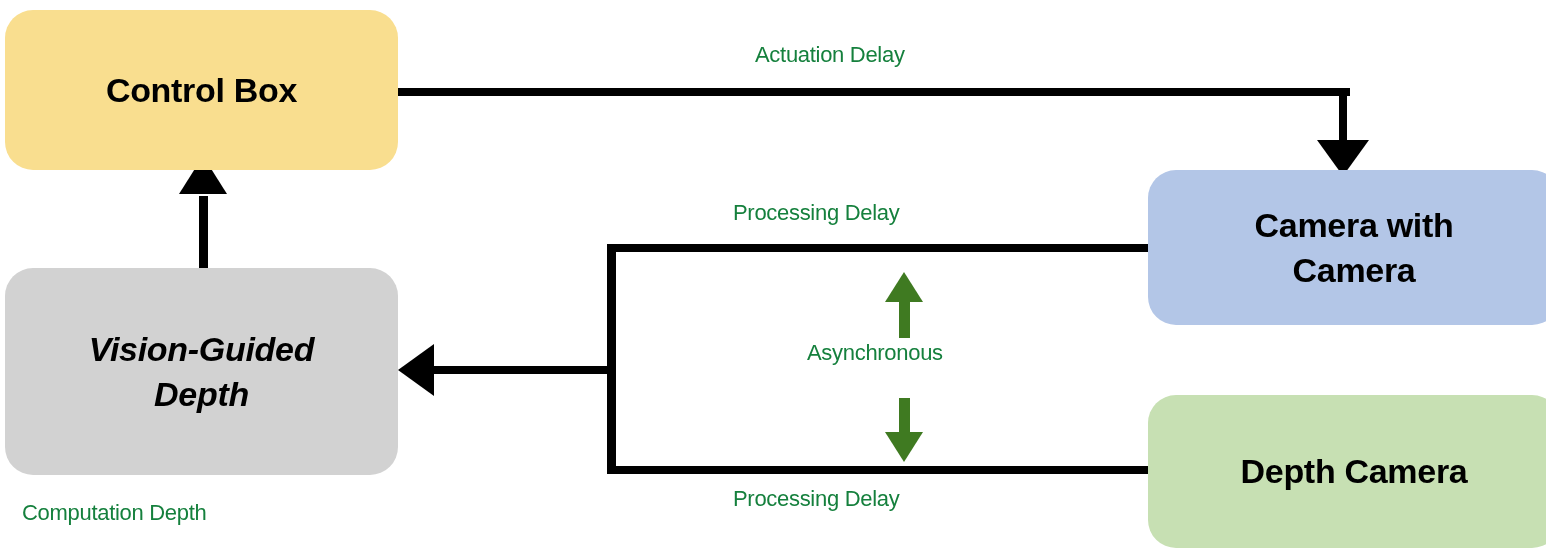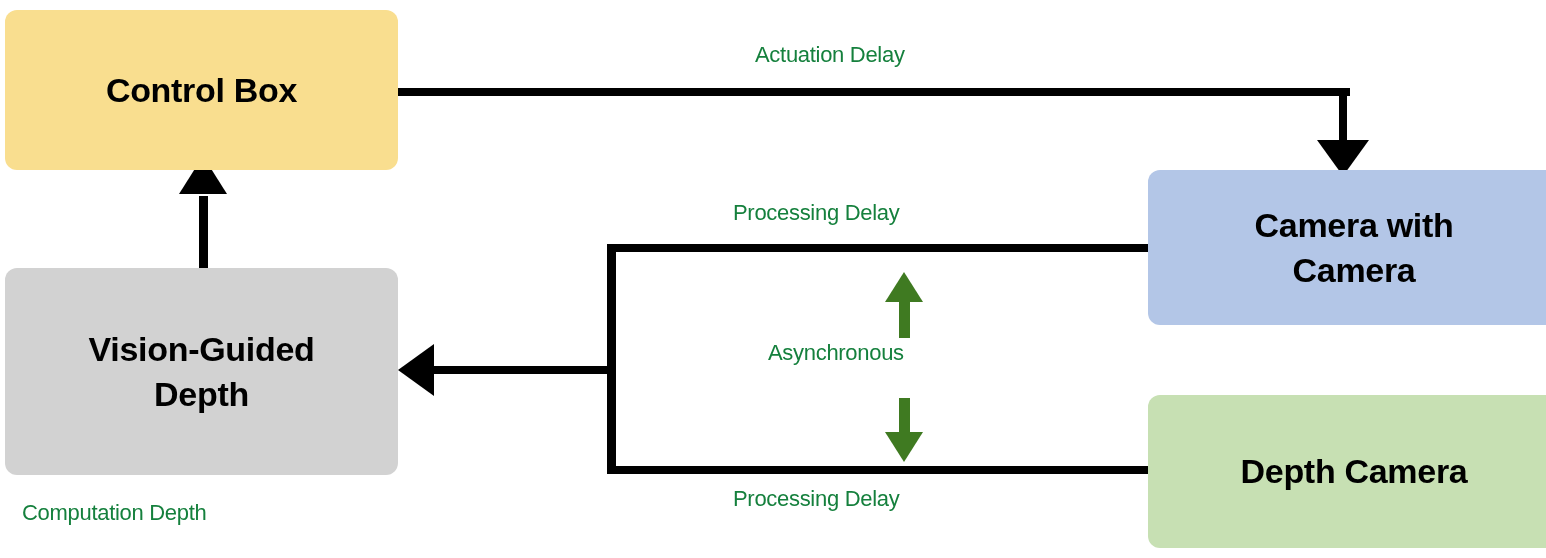--- a/index.html
+++ b/index.html
@@ -18,37 +18,38 @@
     overflow: hidden;
   }
 
   
   .node {
     position: absolute;
     display: flex;
     align-items: center;
     justify-content: center;
     text-align: center;
-    border-radius: 12px;
+    border-radius: 28px;
     color: #000000;
     font-weight: bold;
     font-size: 34px;
     line-height: 1.32;
     letter-spacing: -0.3px;
     box-sizing: border-box;
     padding: 0 14px;
   }
 
   #node-control-box {
     left: 5px;  top: 10px;  width: 393px;  height: 160px;
     background: #F9DE8F;
   }
   #node-vision-policy {
     left: 5px;  top: 268px; width: 393px;  height: 207px;
     background: #D2D2D2;
+    font-style: italic;
   }
   #node-robot {
     left: 1148px; top: 170px; width: 412px; height: 155px;
     background: #B3C6E7;
   }
   #node-depth-camera {
     left: 1148px; top: 395px; width: 412px; height: 153px;
     background: #C7E0B3;
   }
 
@@ -56,21 +57,21 @@
   .edge-label {
     position: absolute;
     font-weight: normal;
     font-size: 22px;
     color: #15803d;
     white-space: nowrap;
     letter-spacing: -0.3px;
   }
   #label-actuation-delay   { left: 755px; top: 42px;  }
   #label-processing-top    { left: 733px; top: 200px; }
-  #label-asynchronous      { left: 768px; top: 340px; }
+  #label-asynchronous      { left: 807px; top: 340px; }
   #label-processing-bottom { left: 733px; top: 486px; }
   #label-computation-delay { left: 22px;  top: 500px; }
 
   
   .stroke {
     position: absolute;
     background: #000000;
   }
   
   #edge-actuation-horizontal { left: 398px;  top: 88px;  width: 952px; height: 8px; }

